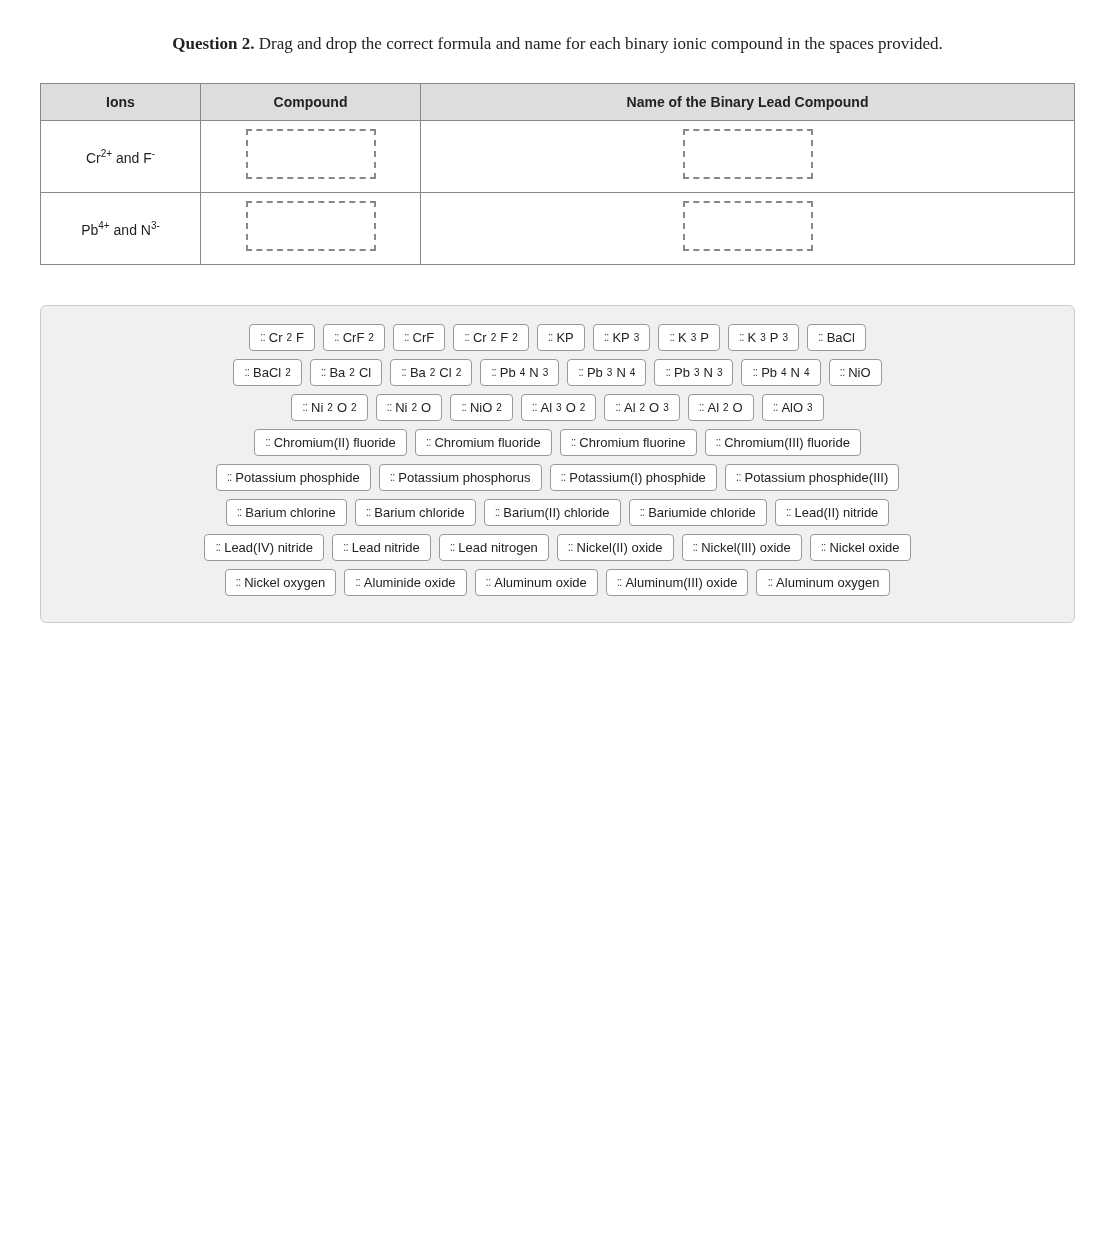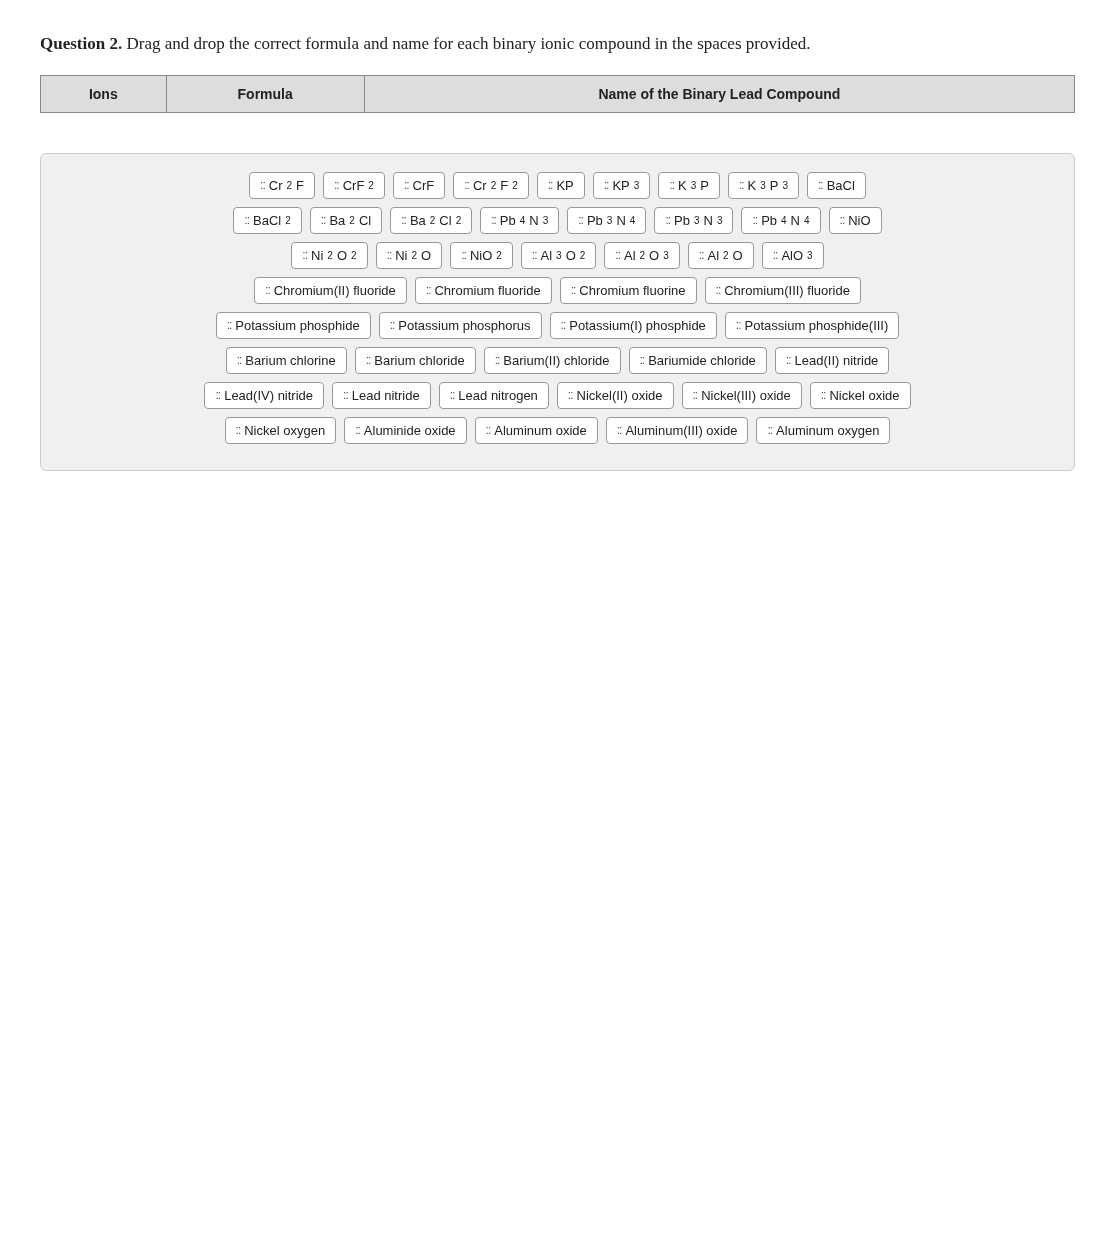--- a/index.html
+++ b/index.html
@@ -7,21 +7,22 @@
       font-family: Georgia, 'Times New Roman', serif;
       background: #fff;
       color: #222;
       padding: 30px 40px;
       max-width: 1115px;
       margin: 0 auto;
     }
     .question-text {
       font-size: 17px;
       line-height: 1.7;
-      margin-bottom: 16px;
+      margin-bottom: 24px;
+      text-align: center;
     }
     .question-text strong { font-weight: bold; }
 
     
     .compound-table {
       width: 100%;
       border-collapse: collapse;
       margin-bottom: 40px;
     }
     .compound-table th, .compound-table td {
@@ -100,29 +101,51 @@
 
 <p class="question-text">
   <strong>Question 2.</strong>
   Drag and drop the correct formula and name for each binary ionic compound in the spaces provided.
 </p>
 
 <table class="compound-table">
   <thead>
     <tr>
       <th>Ions</th>
-      <th>Formula</th>
+      <th>Compound</th>
       <th>Name of the Binary Lead Compound</th>
     </tr>
   </thead>
   <tbody>
 
-
-
-
+    <tr>
+      <td class="ion-cell">
+        Cr<sup>2+</sup> and F<sup>-</sup>
+      </td>
+      <td class="formula-cell">
+        <div class="drop-zone"></div>
+      </td>
+      <td class="name-cell">
+        <div class="drop-zone"></div>
+      </td>
+    </tr>
+
+
+
+    <tr>
+      <td class="ion-cell">
+        Pb<sup>4+</sup> and N<sup>3-</sup>
+      </td>
+      <td class="formula-cell">
+        <div class="drop-zone"></div>
+      </td>
+      <td class="name-cell">
+        <div class="drop-zone"></div>
+      </td>
+    </tr>
 
 
   </tbody>
 </table>
 
 <div class="drag-area">
 
   <div class="drag-row">
     <div class="drag-item"><span class="drag-icon">::</span> Cr<sub>2</sub>F</div>
     <div class="drag-item"><span class="drag-icon">::</span> CrF<sub>2</sub></div>

